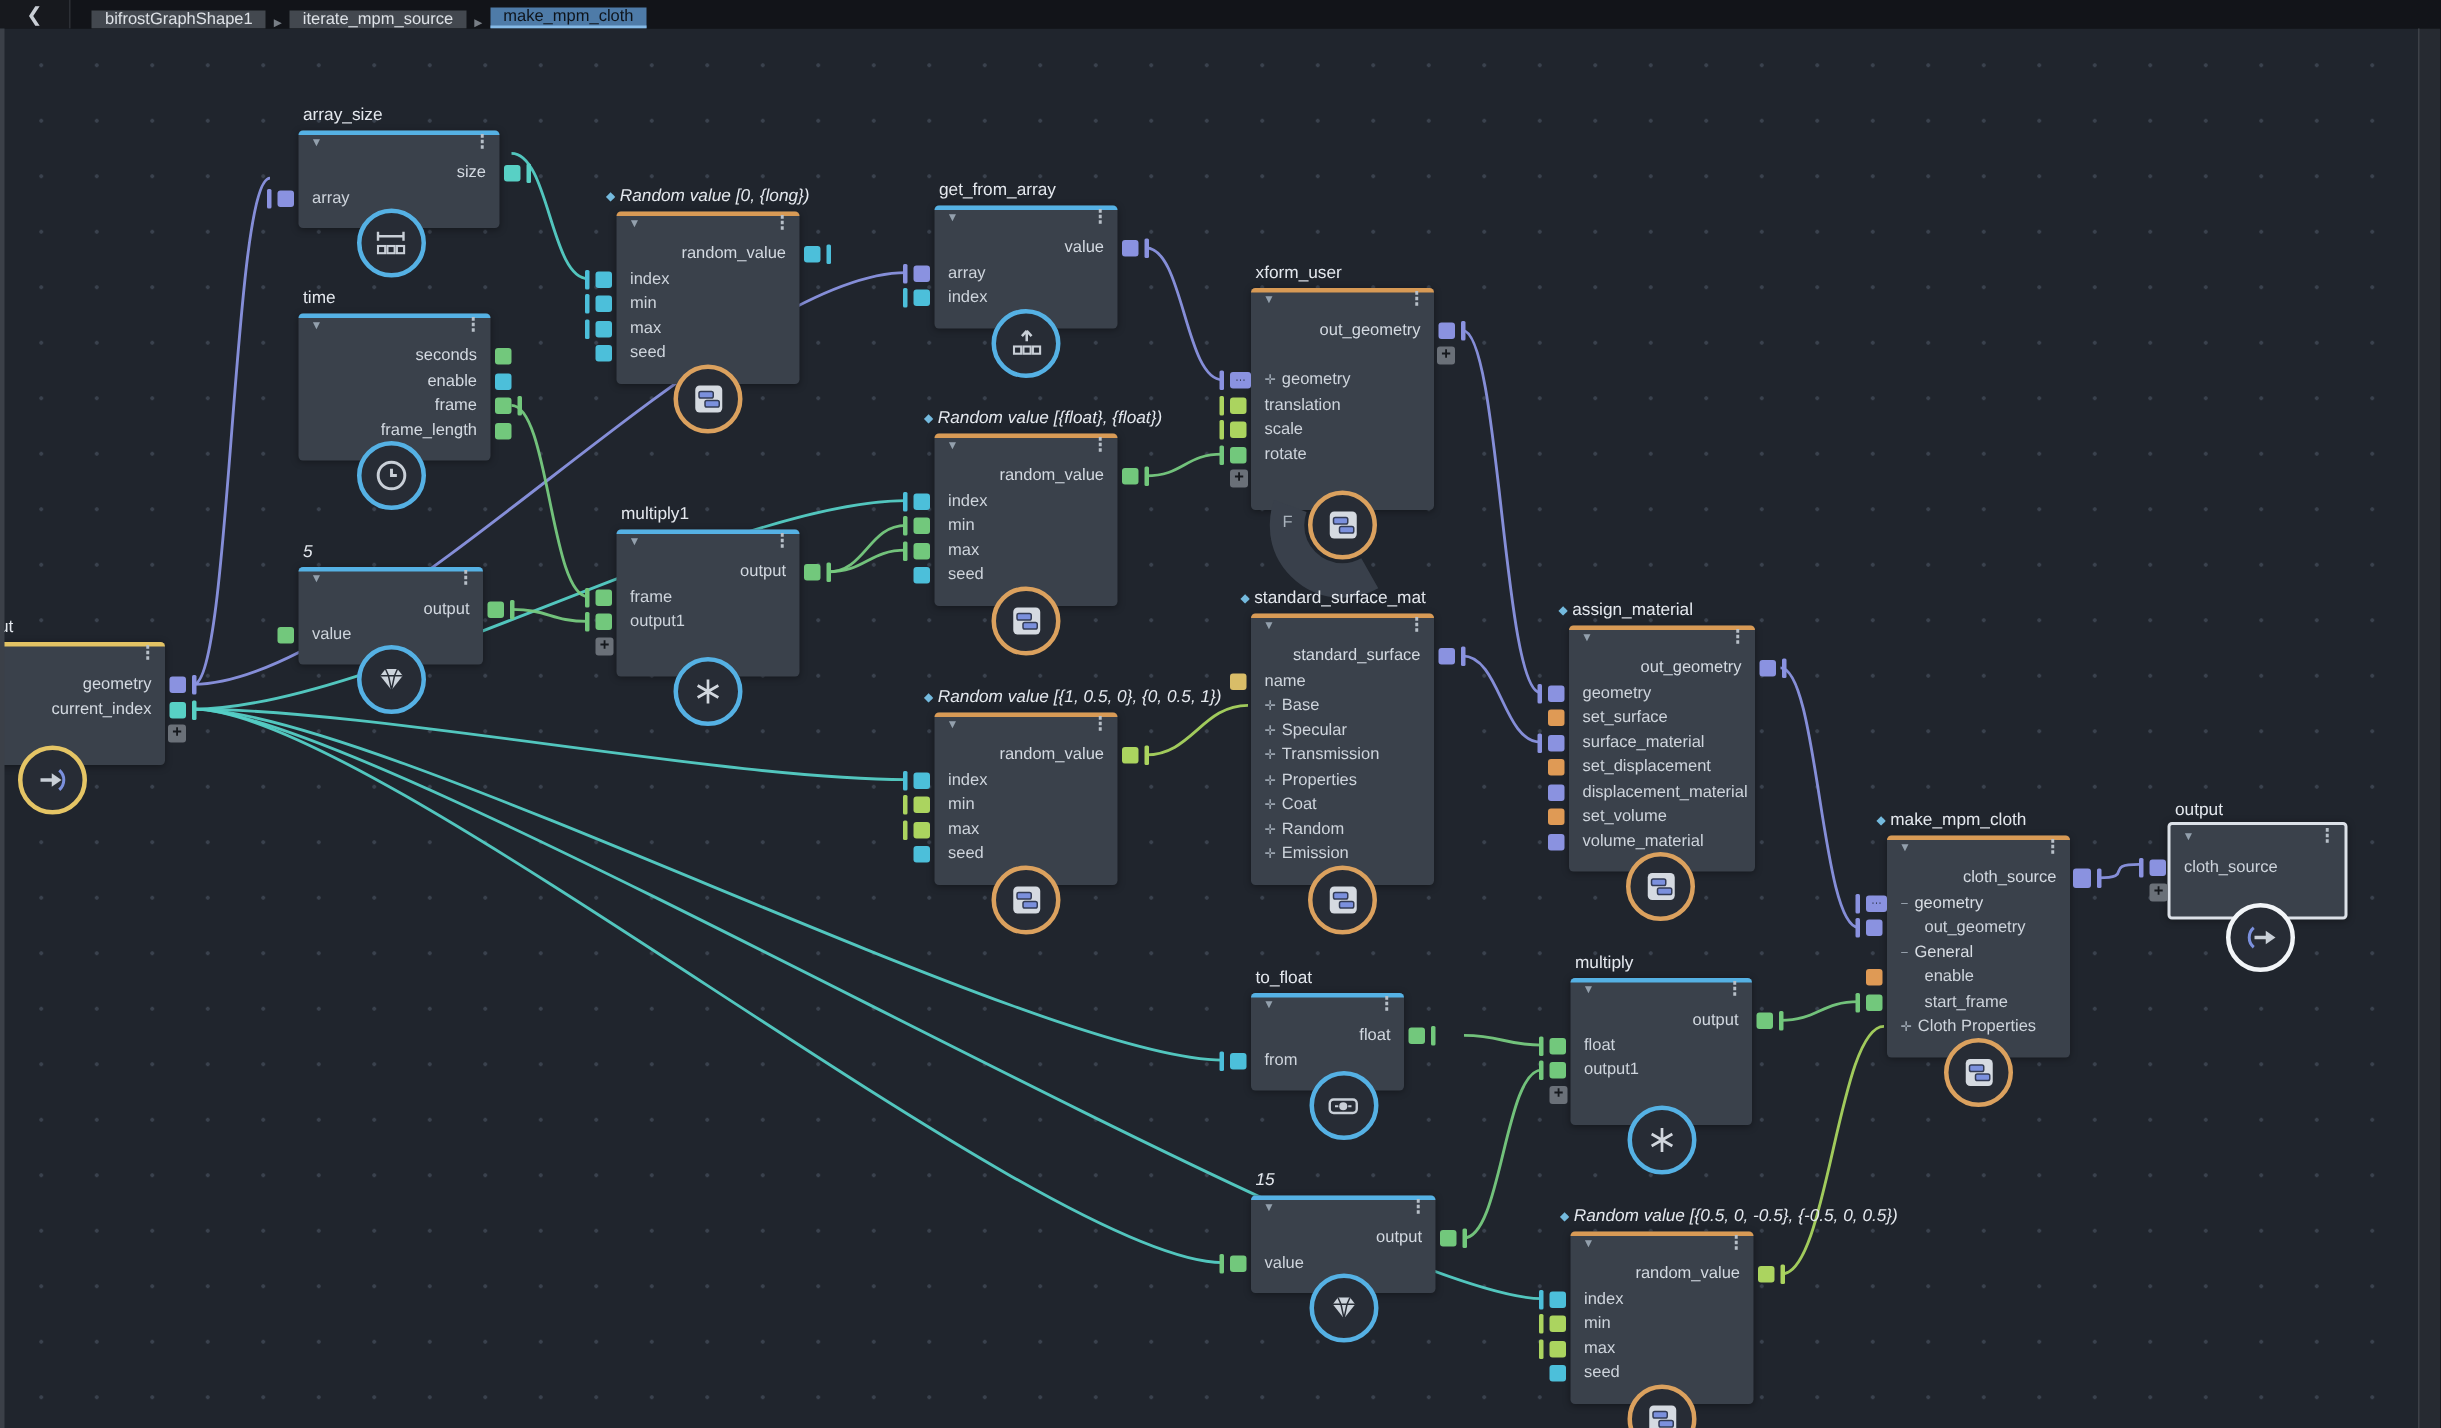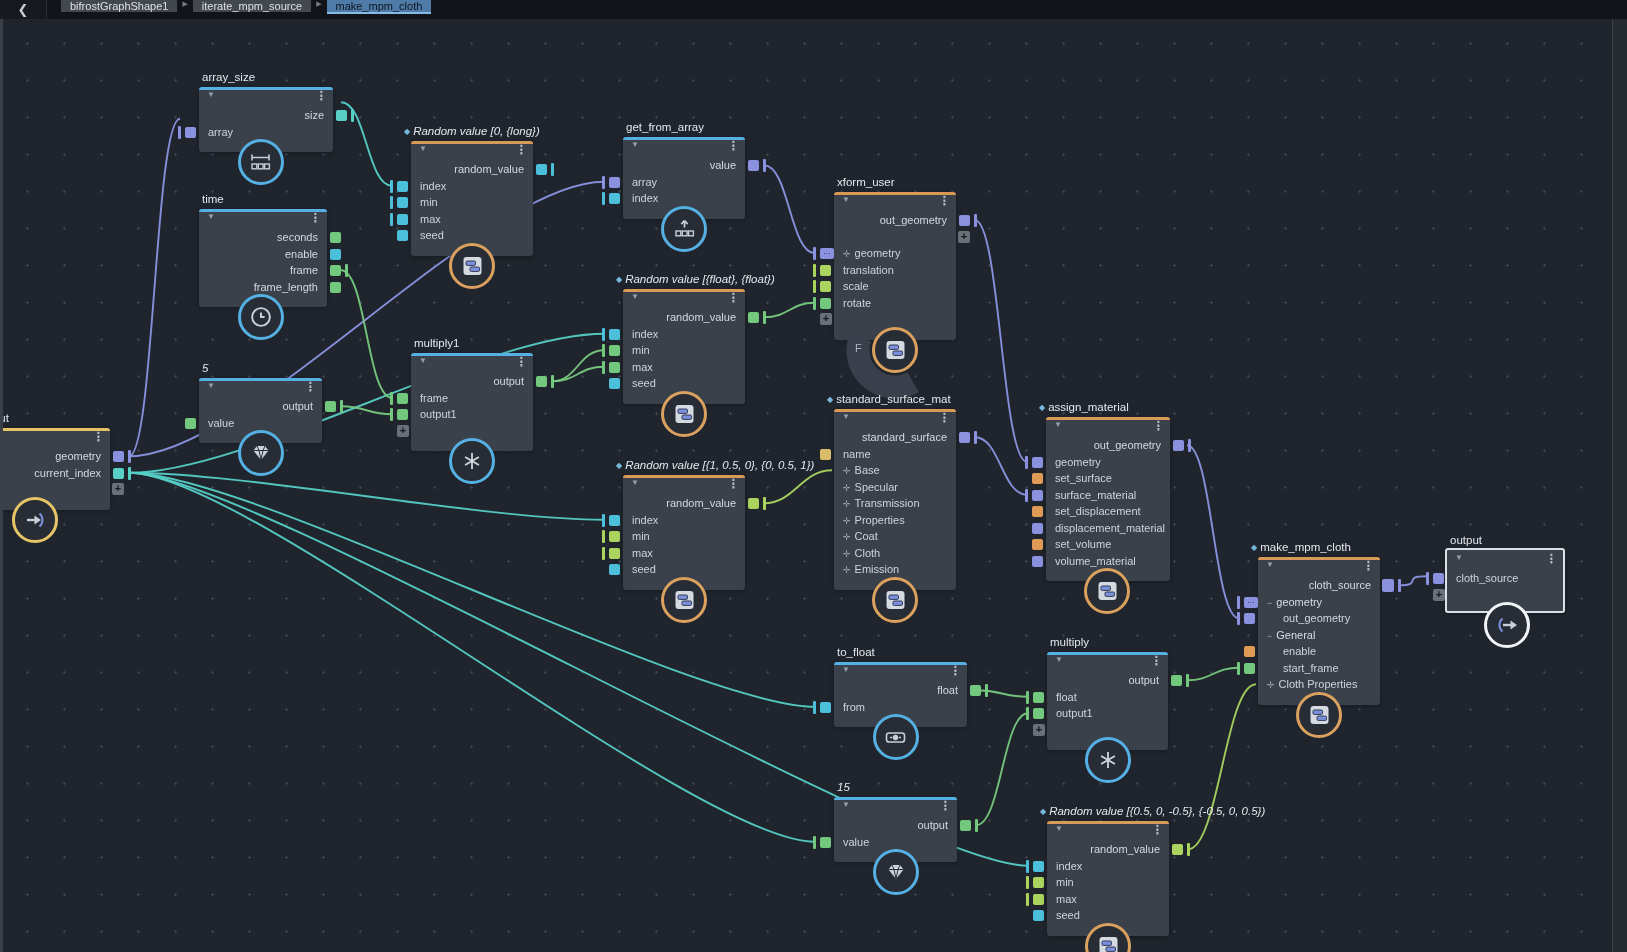--- a/index.html
+++ b/index.html
@@ -4,21 +4,21 @@
 <style>
   html,body{margin:0;padding:0;background:#101216;overflow:hidden;
     font-family:"Liberation Sans","DejaVu Sans",sans-serif;}
   #app{position:relative;width:1627px;height:952px;background:#101216;overflow:hidden;}
 
   
   #topbar{position:absolute;top:0;left:0;width:1627px;height:19px;background:#121419;
     border-bottom:1px solid #000;display:flex;align-items:stretch;}
   .back{width:46px;display:flex;align-items:center;justify-content:center;color:#c9ced5;
     font-size:13px;background:#17191e;border-right:1px solid #2c2f35;cursor:pointer;}
-  .tabs{display:flex;align-items:flex-start;margin-left:14px;}
+  .tabs{display:flex;align-items:flex-end;margin-left:14px;}
   .tab{background:#43484f;color:#dde1e6;font-size:11px;padding:0 9px;display:flex;
     align-items:center;white-space:nowrap;cursor:pointer;}
   .tab.active{background:#4e7ba8;color:#0e141b;border-bottom:2px solid #86bae6;}
   .sep{color:#787e86;font-size:7px;display:flex;align-items:center;padding:0 5px;}
 
   
   #canvas{position:absolute;top:19px;left:0;width:1612px;height:933px;overflow:hidden;
     background-color:#20252d;
     background-image:radial-gradient(#3a424e 1.1px,transparent 1.45px);
     background-size:37px 37px;background-position:9px 6px;}
@@ -312,21 +312,21 @@
           <span class="tri">▼</span>
           <span class="kebab">⋮</span>
         </div>
         <div class="row out"><span>standard_surface</span><span class="port outp" style="background: rgb(138, 146, 224);"></span><span class="stub outp" style="background: rgb(138, 146, 224);"></span></div>
         <div class="row in"><span>name</span><span class="port inp" style="background: rgb(217, 189, 104);"></span></div>
         <div class="row in"><span class="pfx">✛</span><span>Base</span></div>
         <div class="row in"><span class="pfx">✛</span><span>Specular</span></div>
         <div class="row in"><span class="pfx">✛</span><span>Transmission</span></div>
         <div class="row in"><span class="pfx">✛</span><span>Properties</span></div>
         <div class="row in"><span class="pfx">✛</span><span>Coat</span></div>
-        <div class="row in"><span class="pfx">✛</span><span>Cloth</span></div>
+        <div class="row in"><span class="pfx">✛</span><span>Random</span></div>
         <div class="row in"><span class="pfx">✛</span><span>Emission</span></div>
         <div class="nicon" style="border: 3.5px solid rgb(219, 161, 94); left: 38px; top: 167.5px;">
           <svg width="25" height="24" viewBox="0 0 24 24">
             <rect x="3" y="3" width="18" height="18" rx="3" fill="#d5dae1"></rect>
             <rect x="5.5" y="7" width="9.5" height="4.4" rx="1.2" fill="#7b90dd" stroke="#323b55" stroke-width="1"></rect>
             <rect x="9.5" y="13" width="9.5" height="4.4" rx="1.2" fill="#7b90dd" stroke="#323b55" stroke-width="1"></rect>
           </svg>
         </div>
       </div>
       <div class="node" style="left: 1046px; top: 398px; width: 124px; height: 164px;">
@@ -345,21 +345,21 @@
         <div class="row in"><span>set_volume</span><span class="port inp" style="background: rgb(223, 154, 85);"></span></div>
         <div class="row in"><span>volume_material</span><span class="port inp" style="background: rgb(138, 146, 224);"></span></div>
         <div class="nicon" style="border: 3.5px solid rgb(219, 161, 94); left: 38px; top: 151px;">
           <svg width="25" height="24" viewBox="0 0 24 24">
             <rect x="3" y="3" width="18" height="18" rx="3" fill="#d5dae1"></rect>
             <rect x="5.5" y="7" width="9.5" height="4.4" rx="1.2" fill="#7b90dd" stroke="#323b55" stroke-width="1"></rect>
             <rect x="9.5" y="13" width="9.5" height="4.4" rx="1.2" fill="#7b90dd" stroke="#323b55" stroke-width="1"></rect>
           </svg>
         </div>
       </div>
-      <div class="node" style="left: 834px; top: 643px; width: 133px; height: 65px;">
+      <div class="node" style="left: 834px; top: 643px; width: 102px; height: 65px;">
         <div class="accent" style="background: rgb(85, 177, 228);"></div>
         <div class="ntitle"><span class="tt">to_float</span></div>
         <div class="nheader">
           <span class="tri">▼</span>
           <span class="kebab">⋮</span>
         </div>
         <div class="row out"><span>float</span><span class="port outp" style="background: rgb(114, 200, 124);"></span><span class="stub outp" style="background: rgb(114, 200, 124);"></span></div>
         <div class="row in"><span>from</span><span class="port inp" style="background: rgb(76, 191, 218);"></span><span class="stub inp" style="background: rgb(76, 191, 218);"></span></div>
         <div class="nicon" style="border: 3.5px solid rgb(85, 177, 228); left: 38.5px; top: 52px;">
           <svg width="27" height="24" viewBox="0 0 26 24">

